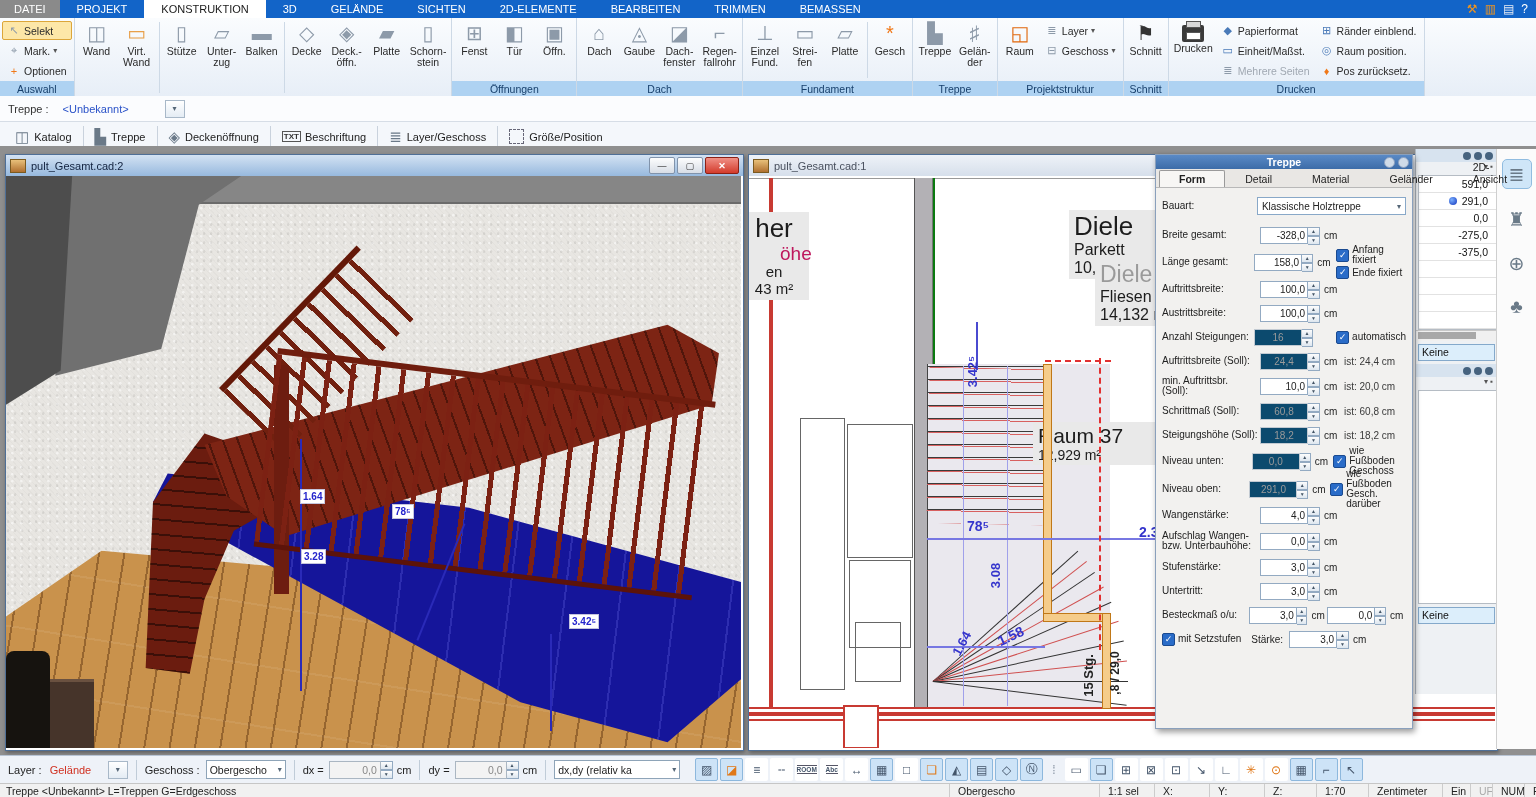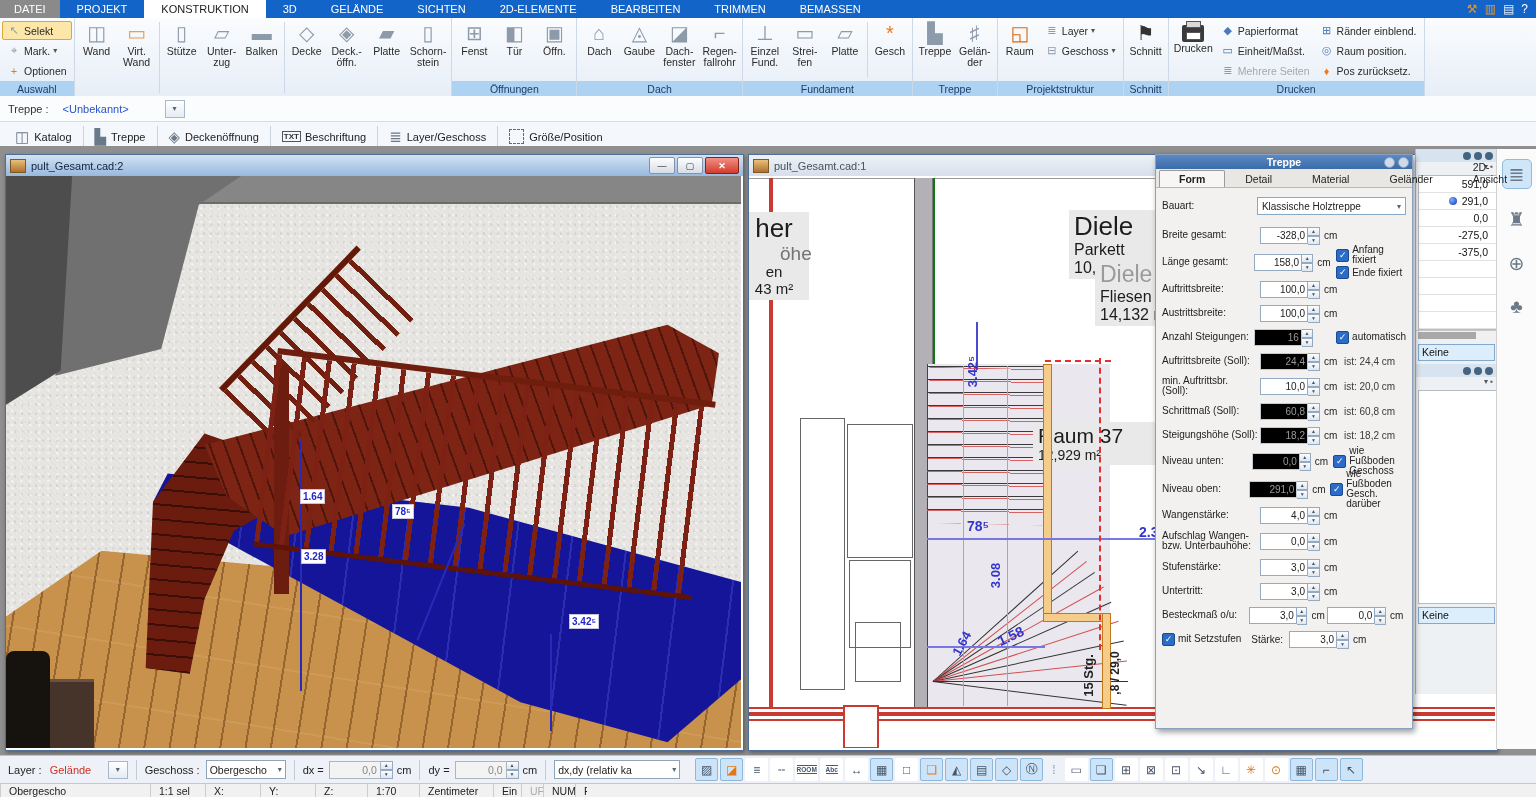--- a/index.html
+++ b/index.html
@@ -124,21 +124,21 @@
   .dtitle{height:14px;background:linear-gradient(#5a8ac6,#3c6ca8);color:#fff;font-weight:bold;font-size:10.5px;display:flex;align-items:center;justify-content:center;position:relative;}
   .dtbtns{position:absolute;right:3px;top:2px;display:flex;gap:3px;}
   .dtbtn{width:9px;height:9px;border-radius:50%;background:#cfdbe8;border:1px solid #8aa0c0;}
   .dtabs{display:flex;align-items:flex-end;height:18px;background:#e9e7e4;border-bottom:1px solid #b8b8b8;padding-left:3px;}
   .dtab{font-size:10.5px;padding:2px 19px;border:1px solid transparent;border-bottom:none;color:#222;}
   .dtab.act{background:#f7f6f4;border-color:#9a9a9a;font-weight:bold;border-radius:2px 2px 0 0;}
   .drows{padding:5px 4px 0 4px;}
   .drow{display:flex;align-items:center;height:24px;padding:0 2px;}
   .dlab{width:98px;font-size:10px;white-space:pre-line;line-height:1.05;color:#222;}
   .dinput{width:42px;height:15px;border:1px solid #93aac2;background:#fff;font-size:10px;text-align:right;padding:0 2px;box-sizing:content-box;font-family:"Liberation Sans",sans-serif;color:#222;}
-  .dinput.dis{background:#000000;color:#9a9a9a;border-color:#c2cad2;}
+  .dinput.dis{background:#0c4a6e;color:#9a9a9a;border-color:#c2cad2;text-align:center;}
   .spin{width:12px;height:17px;display:flex;flex-direction:column;}
   .spin span{flex:1;border:1px solid #93aac2;border-left:none;font-size:5px;line-height:7px;text-align:center;background:linear-gradient(#fdfdfd,#dde6ef);color:#456;}
   .dunit{font-size:10px;margin-left:4px;width:18px;color:#222;}
   .dist{font-size:10px;color:#3a3a3a;margin-left:2px;white-space:nowrap;}
   .chkcol{margin-left:2px;display:flex;flex-direction:column;gap:1px;}
   .chk{display:flex;align-items:center;font-size:10px;gap:3px;color:#222;}
   .chk .box{width:11px;height:11px;background:#2a6cc8;border:1px solid #1a4a90;color:#fff;font-size:9px;line-height:11px;text-align:center;border-radius:2px;flex:none;}
   .chk .ctext{white-space:pre-line;line-height:1.02;}
   .dselect{margin-left:4px;width:150px;height:16px;border:1px solid #88a8c8;background:#fff;display:flex;align-items:center;font-size:10px;padding:0 4px;}
   .dselect .car{margin-left:auto;font-size:8px;color:#567;}
@@ -523,21 +523,21 @@
           <div class="w2-dashh"></div>
           <div class="w2-blv1"></div>
           <div class="w2-blh1"></div>
           <div class="w2-blh2"></div>
           <div class="w2-blv2"></div>
           <div class="w2-blv3"></div>
           <div class="w2-band"></div>
           <div class="w2-door"></div>
         <span class="chip2d" style="left: -10px; top: 36px; width: 60px; text-align: center;">
               <div style="font-size: 26px;">her</div>
-              <div style="font-size: 19px; color: #737373; margin-left: 36px;">öhe</div>
+              <div style="font-size: 19px; color: #be185d; margin-left: 36px;">öhe</div>
               <div style="font-size: 15px;">en</div>
               <div style="font-size: 15px;">43 m²</div>
             </span>
             <span class="chip2d" style="left: 320px; top: 34px; width: 100px;">
               <div style="font-size: 26px;">Diele</div>
               <div style="font-size: 16px;">Parkett</div>
               <div style="font-size: 16px;">10,612 m²</div>
             </span>
             <span class="chip2d" style="left: 346px; top: 84px; width: 108px;">
               <div style="font-size: 23px; color: rgb(154, 154, 154);">Diele</div>
@@ -907,20 +907,21 @@
         <span class="tbtn">∟</span>
         <span class="tbtn" style="color: rgb(224, 120, 24);">✳</span>
         <span class="tbtn" style="color: rgb(224, 120, 24);">⊙</span>
         <span class="tbtn on">▦</span>
         <span class="tbtn on">⌐</span>
         <span class="tbtn on">↖</span>
       </span>
   </div>
 
   <div class="sbar">
+    <span class="sleft">Treppe &lt;Unbekannt&gt; L=Treppen G=Erdgeschoss</span>
   <span class="scell" style="width: 150px;">Obergescho</span>
       <span class="scell" style="width: 55px;">1:1 sel</span>
       <span class="scell" style="width: 55px;">X:</span>
       <span class="scell" style="width: 55px;">Y:</span>
       <span class="scell" style="width: 52px;">Z:</span>
       <span class="scell" style="width: 52px;">1:70</span>
       <span class="scell" style="width: 74px;">Zentimeter</span>
       <span class="scell" style="width: 28px;">Ein</span>
       <span class="scell" style="width: 22px; color: rgb(170, 170, 170);">UF</span>
       <span class="scell" style="width: 32px;">NUM</span>

